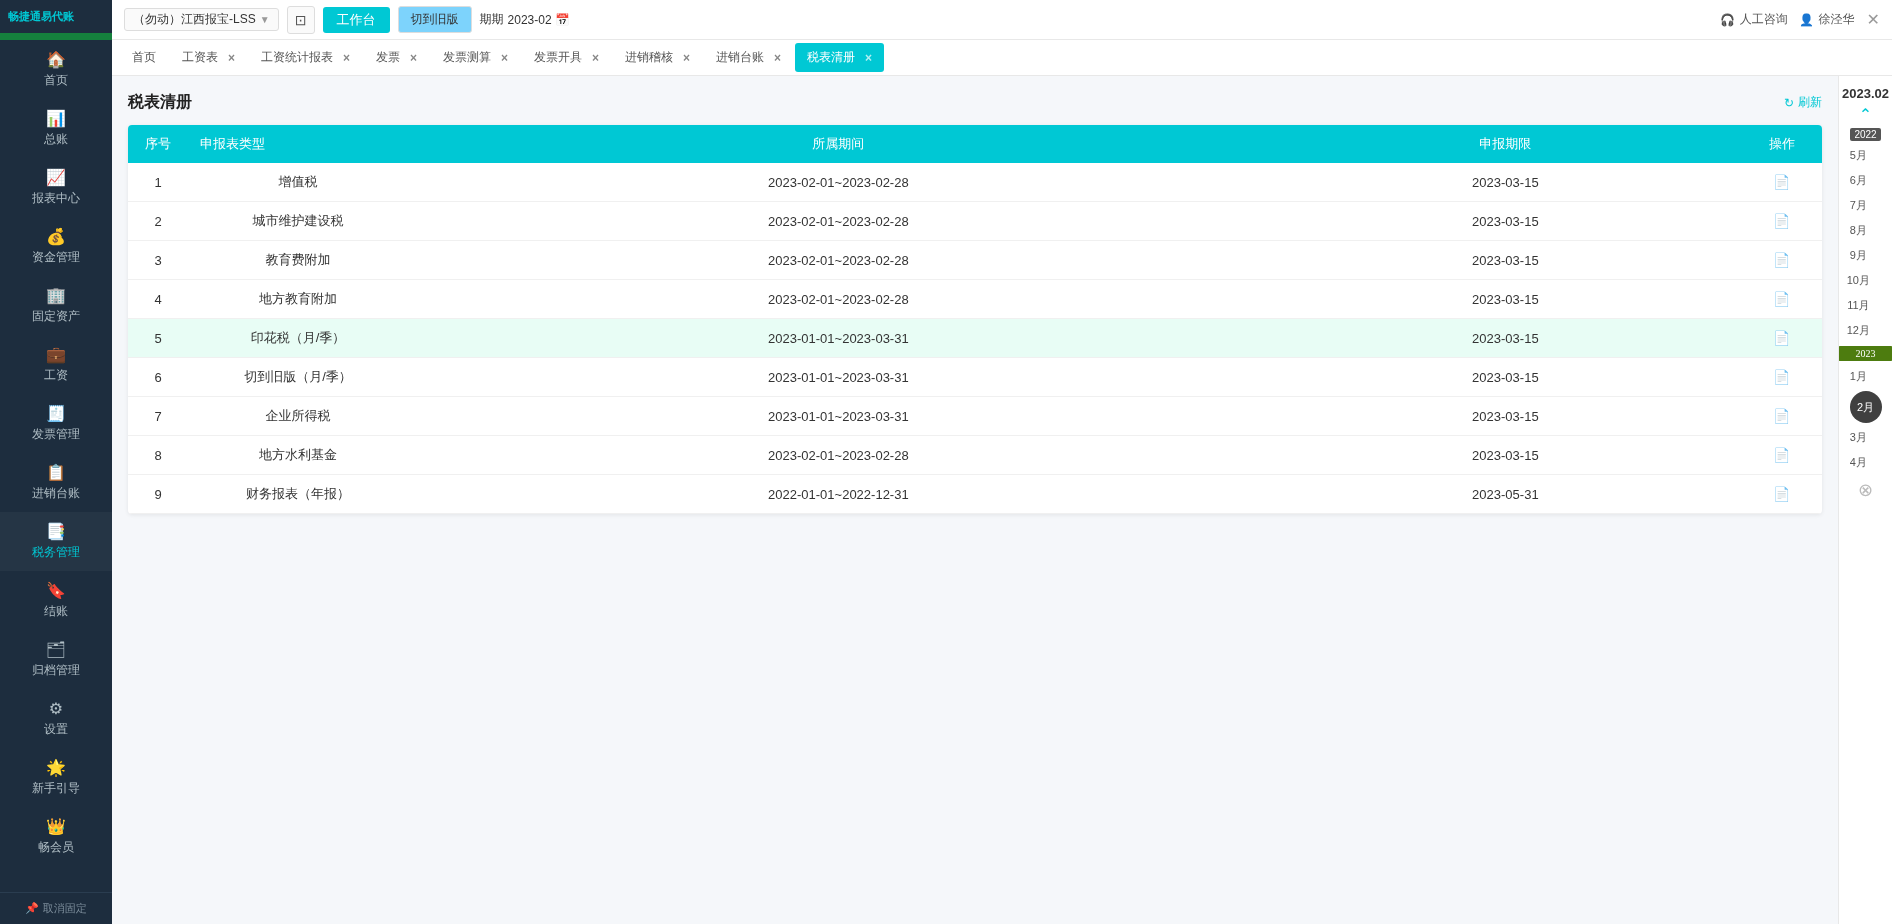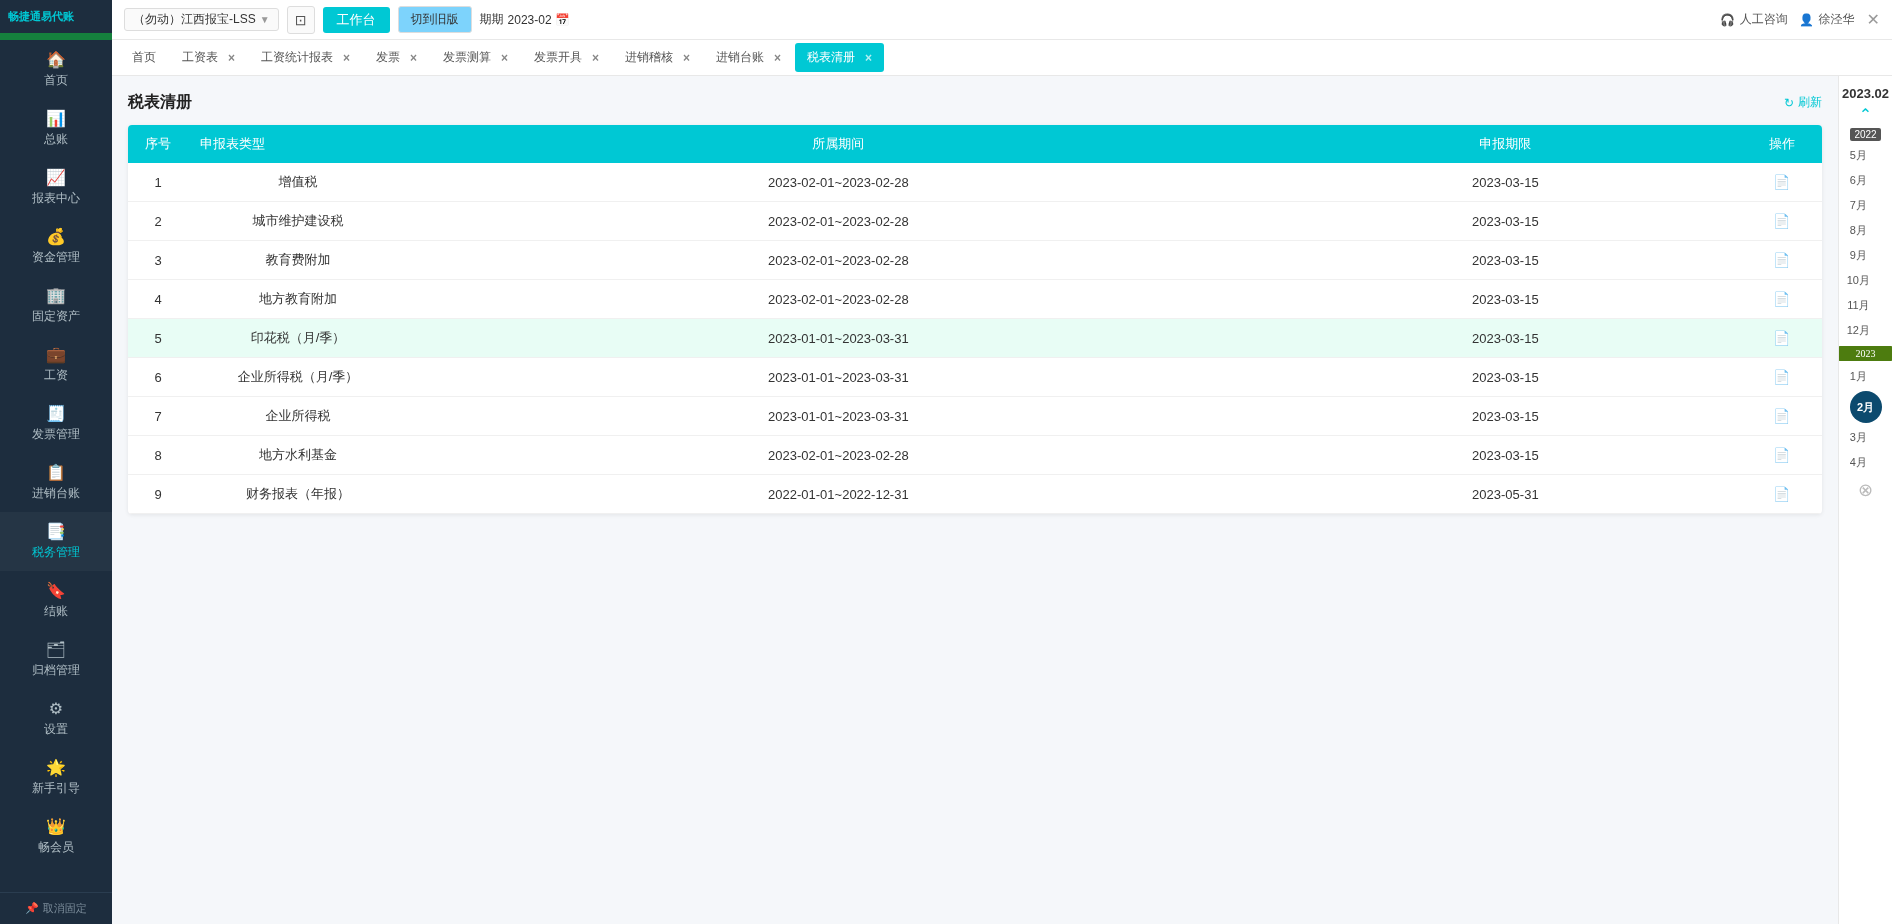--- a/index.html
+++ b/index.html
@@ -247,28 +247,28 @@
     .timeline-month {
       width: 40px;
       text-align: center;
       padding: 5px 2px;
       cursor: pointer;
       color: #555;
       border-radius: 3px;
       font-size: 11px;
     }
     .timeline-month.active-month {
-      background: #0c4a6e;
+      background: #404040;
       color: #fff;
       border-radius: 50%;
       width: 32px;
       height: 32px;
       display: flex; align-items: center; justify-content: center;
       margin: 2px auto;
-      font-weight: bold;
+      font-weight: normal;
     }
     .timeline-year-badge {
       background: #4d7c0f;
       color: #fff;
       font-size: 10px;
       border-radius: 2px;
       padding: 2px 10px;
       margin: 3px 0;
       cursor: pointer;
       text-align: center;
@@ -476,21 +476,21 @@
   </tr>
             <tr class="highlight">
     <td>5</td>
     <td class="left">印花税（月/季）</td>
     <td>2023-01-01~2023-03-31</td>
     <td>2023-03-15</td>
     <td><span class="action-icon">📄</span></td>
   </tr>
             <tr>
     <td>6</td>
-    <td class="left">企业所得税（月/季）</td>
+    <td class="left">切到旧版（月/季）</td>
     <td>2023-01-01~2023-03-31</td>
     <td>2023-03-15</td>
     <td><span class="action-icon">📄</span></td>
   </tr>
             <tr>
     <td>7</td>
     <td class="left">企业所得税</td>
     <td>2023-01-01~2023-03-31</td>
     <td>2023-03-15</td>
     <td><span class="action-icon">📄</span></td>

